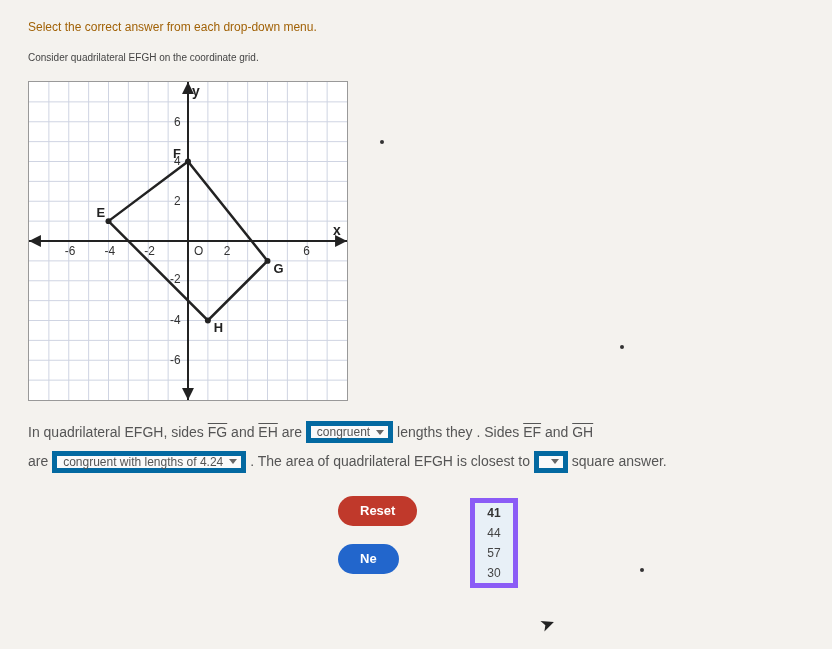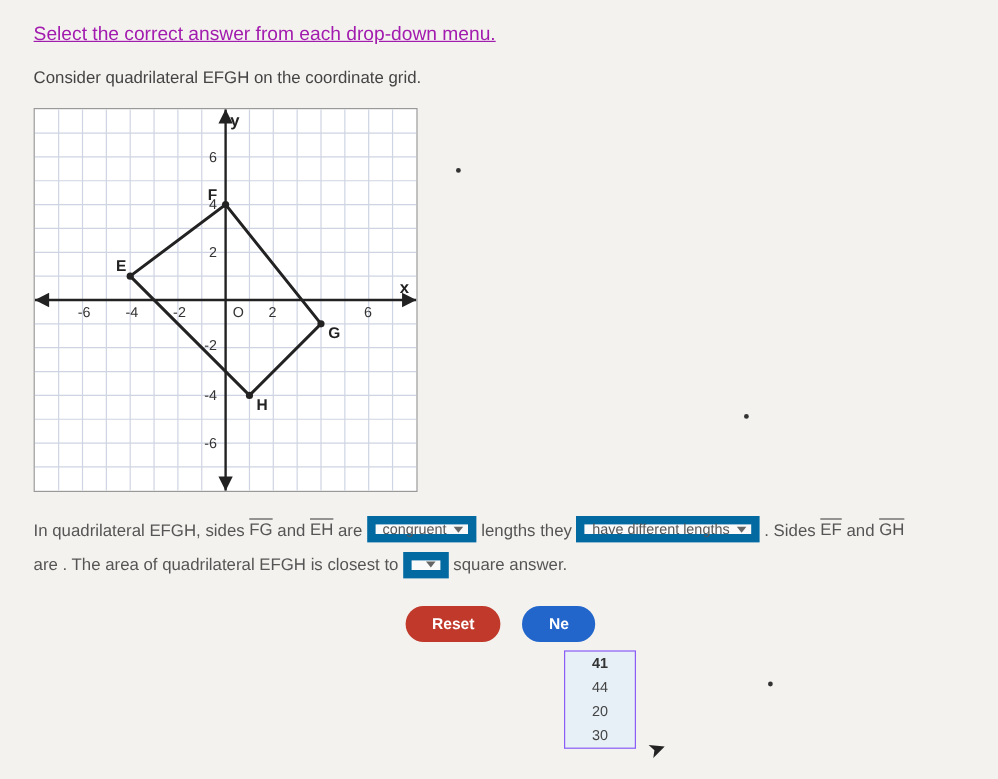--- a/index.html
+++ b/index.html
@@ -7,22 +7,22 @@
     margin: 0;
     padding: 20px 28px;
     font-family: Arial, Helvetica, sans-serif;
     background: #f4f2ee;
     color: #3a3a3a;
     width: 832px;
     height: 649px;
     position: relative;
     overflow: hidden;
   }
-  .instruction { font-size: 16px; margin-bottom: 18px; color:#a21caf;text-decoration:underline; }
-  .subtext { font-size: 14px; margin-bottom: 18px; color:#444; }
+  .instruction { font-size: 12px; margin-bottom: 18px; color:#a16207; }
+  .subtext { font-size: 10px; margin-bottom: 18px; color:#444; }
 
   .graph-wrap {
     width: 320px;
     height: 320px;
     background: #fff;
     border: 1px solid #999;
     position: relative;
     margin-bottom: 16px;
   }
   .graph-wrap svg { width:100%; height:100%; display:block; }
@@ -34,58 +34,57 @@
   .point-label { font: bold 13px Arial; fill:#222; }
   .axis-lbl { font: bold 14px Arial; fill:#222; }
 
   .sentence { font-size: 14px; color:#555; line-height: 2; }
   .sentence .seg { vertical-align: middle; }
   .overline { text-decoration: overline; margin-top: 16px; }
 
   .dropdown {
     display:inline-flex;
     align-items:center;
-    border:7px solid #0369a1;
+    border:5px solid #0369a1;
     background:#fafafa;
     height:22px;
     padding:0 4px 0 6px;
     font-size:12px;
     color:#555;
     vertical-align: middle;
     cursor:pointer;
   }
   .dropdown .dd-chev {
     margin-left:6px;
     width:0;height:0;
     border-left:4px solid transparent;
     border-right:4px solid transparent;
     border-top:5px solid #666;
   }
 
-  .btn-row { margin-top:20px; padding-left:310px; display:flex; align-items:flex-start; gap:18px; position:relative; }
+  .btn-row { margin-top:20px; padding-left:310px; display:flex; align-items:flex-start; gap:18px; position:relative;flex-direction:column; }
   .btn {
     border:none; color:#fff; font-weight:bold;
     height:30px; border-radius:15px;
     padding:0 22px; font-size:13px;
     cursor:pointer;
   }
   .btn-reset { background:#c0392b; }
   .btn-next { background:#2266cc; position:relative; }
 
   .options-pop {
     position:absolute;
     left:442px;
     top:2px;
     background:#e8f0f7;
-    border:1px solid #8b5cf6;
-    width:60px;
+    border:5px solid #8b5cf6;
+    width:48px;
     font-size:12px;
     color:#444;
     z-index:5;
-    margin-top:35px;
   }
   .options-pop div {
     padding:3px 6px;
     text-align:center;
     cursor:pointer;
   }
   .options-pop div:first-child {
     font-weight:bold;
     color:#333;
   }
@@ -185,46 +184,46 @@
   <span class="seg">In quadrilateral EFGH, sides </span>
   <span class="seg overline">FG</span>
   <span class="seg"> and </span>
   <span class="seg overline">EH</span>
   <span class="seg"> are </span>
   <span class="dropdown">
     <span>congruent</span>
     <span class="dd-chev"></span>
   </span>
   <span class="seg"> lengths they </span>
-  <span class="dropdown">
-    <span>have different lengths</span>
-    <span class="dd-chev"></span>
-  </span>
   <span class="seg">. Sides </span>
   <span class="seg overline">EF</span>
   <span class="seg"> and </span>
   <span class="seg overline">GH</span>
   <br>
   <span class="seg">are </span>
+  <span class="dropdown">
+    <span>congruent with lengths of 4.24</span>
+    <span class="dd-chev"></span>
+  </span>
   <span class="seg">. The area of quadrilateral EFGH is closest to </span>
   <span class="dropdown" style="min-width:34px;">
     <span></span>
     <span class="dd-chev"></span>
   </span>
   <span class="seg"> square answer.</span>
 </div>
 
 <div class="btn-row">
   <button class="btn btn-reset">Reset</button>
   <button class="btn btn-next">Ne</button>
 
   <div class="options-pop">
     <div>41</div>
     <div>44</div>
-    <div>20</div>
+    <div>57</div>
     <div>30</div>
   </div>
 </div>
 
 <span class="cursor-arrow">➤</span>
 
 <span class="dot" style="left:620px; top:345px;"></span>
 <span class="dot" style="left:380px; top:140px;"></span>
 <span class="dot" style="left:640px; top:568px;"></span>
 

